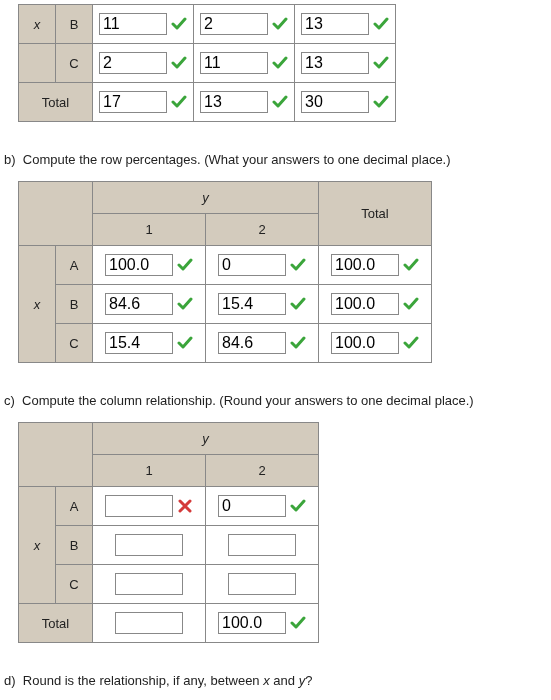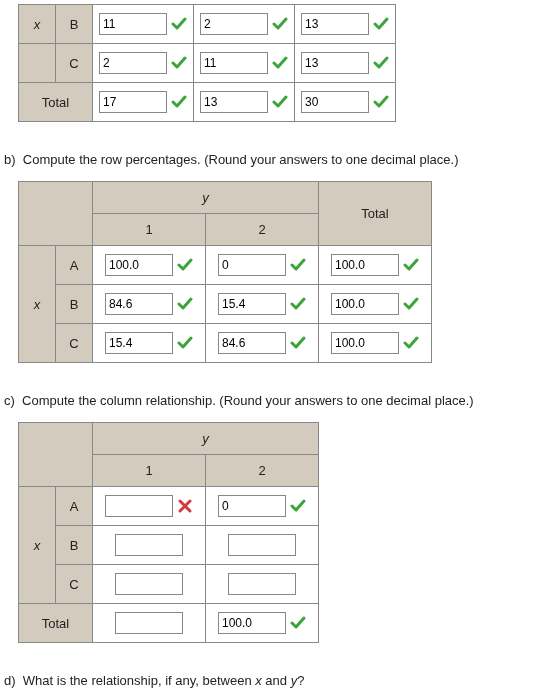--- a/index.html
+++ b/index.html
@@ -35,21 +35,21 @@
     padding: 8px 6px;
     min-width: 24px;
   }
   .widecell {
     padding: 8px 6px;
   }
   input.ans {
     width: 60px;
     height: 18px;
     border: 1px solid #888;
-    font-size: 12px;
+    font-size: 16px;
     padding: 1px 3px;
     text-align: left;
     vertical-align: middle;
     box-sizing: content-box;
   }
   .mark {
     display: inline-block;
     vertical-align: middle;
     margin-left: 4px;
   }
@@ -121,21 +121,21 @@
     <td class="valcell"><input class="ans" value="30" style=""><span class="mark"><svg width="16" height="16">
                 <use href="#ck"></use>
               </svg></span></td>
   </tr>
 </tbody>
     </table>
 </div>
 
 <div class="section">
 <div class="section-label">
-  <span>b)</span>&nbsp;&nbsp;<span>Compute the row percentages. (Round your answers to one decimal place.)</span>
+  <span>b)</span>&nbsp;&nbsp;<span>Compute the row percentages. (What your answers to one decimal place.)</span>
 </div>
 <table class="grid">
   <tbody>
         <tr>
     <td class="hdr cell" colspan="2" rowspan="2"></td>
     <td class="hdr widecell" colspan="2"><span class="italic">y</span></td>
     <td class="hdr widecell" rowspan="2" style="min-width:100px">Total</td>
   </tr>
   <tr>
     <td class="hdr widecell" style="min-width:100px">1</td>
@@ -223,16 +223,16 @@
     <td class="valcell"><input class="ans" value="100.0" style=""><span class="mark"><svg width="16" height="16">
                 <use href="#ck"></use>
               </svg></span></td>
   </tr>
 </tbody>
     </table>
 </div>
 
 <div class="section partD">
 <div class="section-label">
-  <span>d)</span>&nbsp;&nbsp;<span>What is the relationship, if any, between </span><span class="italic">x</span><span> and </span><span class="italic">y</span><span>?</span>
+  <span>d)</span>&nbsp;&nbsp;<span>Round is the relationship, if any, between </span><span class="italic">x</span><span> and </span><span class="italic">y</span><span>?</span>
 </div>
 
 </div>
 
 </body></html>

